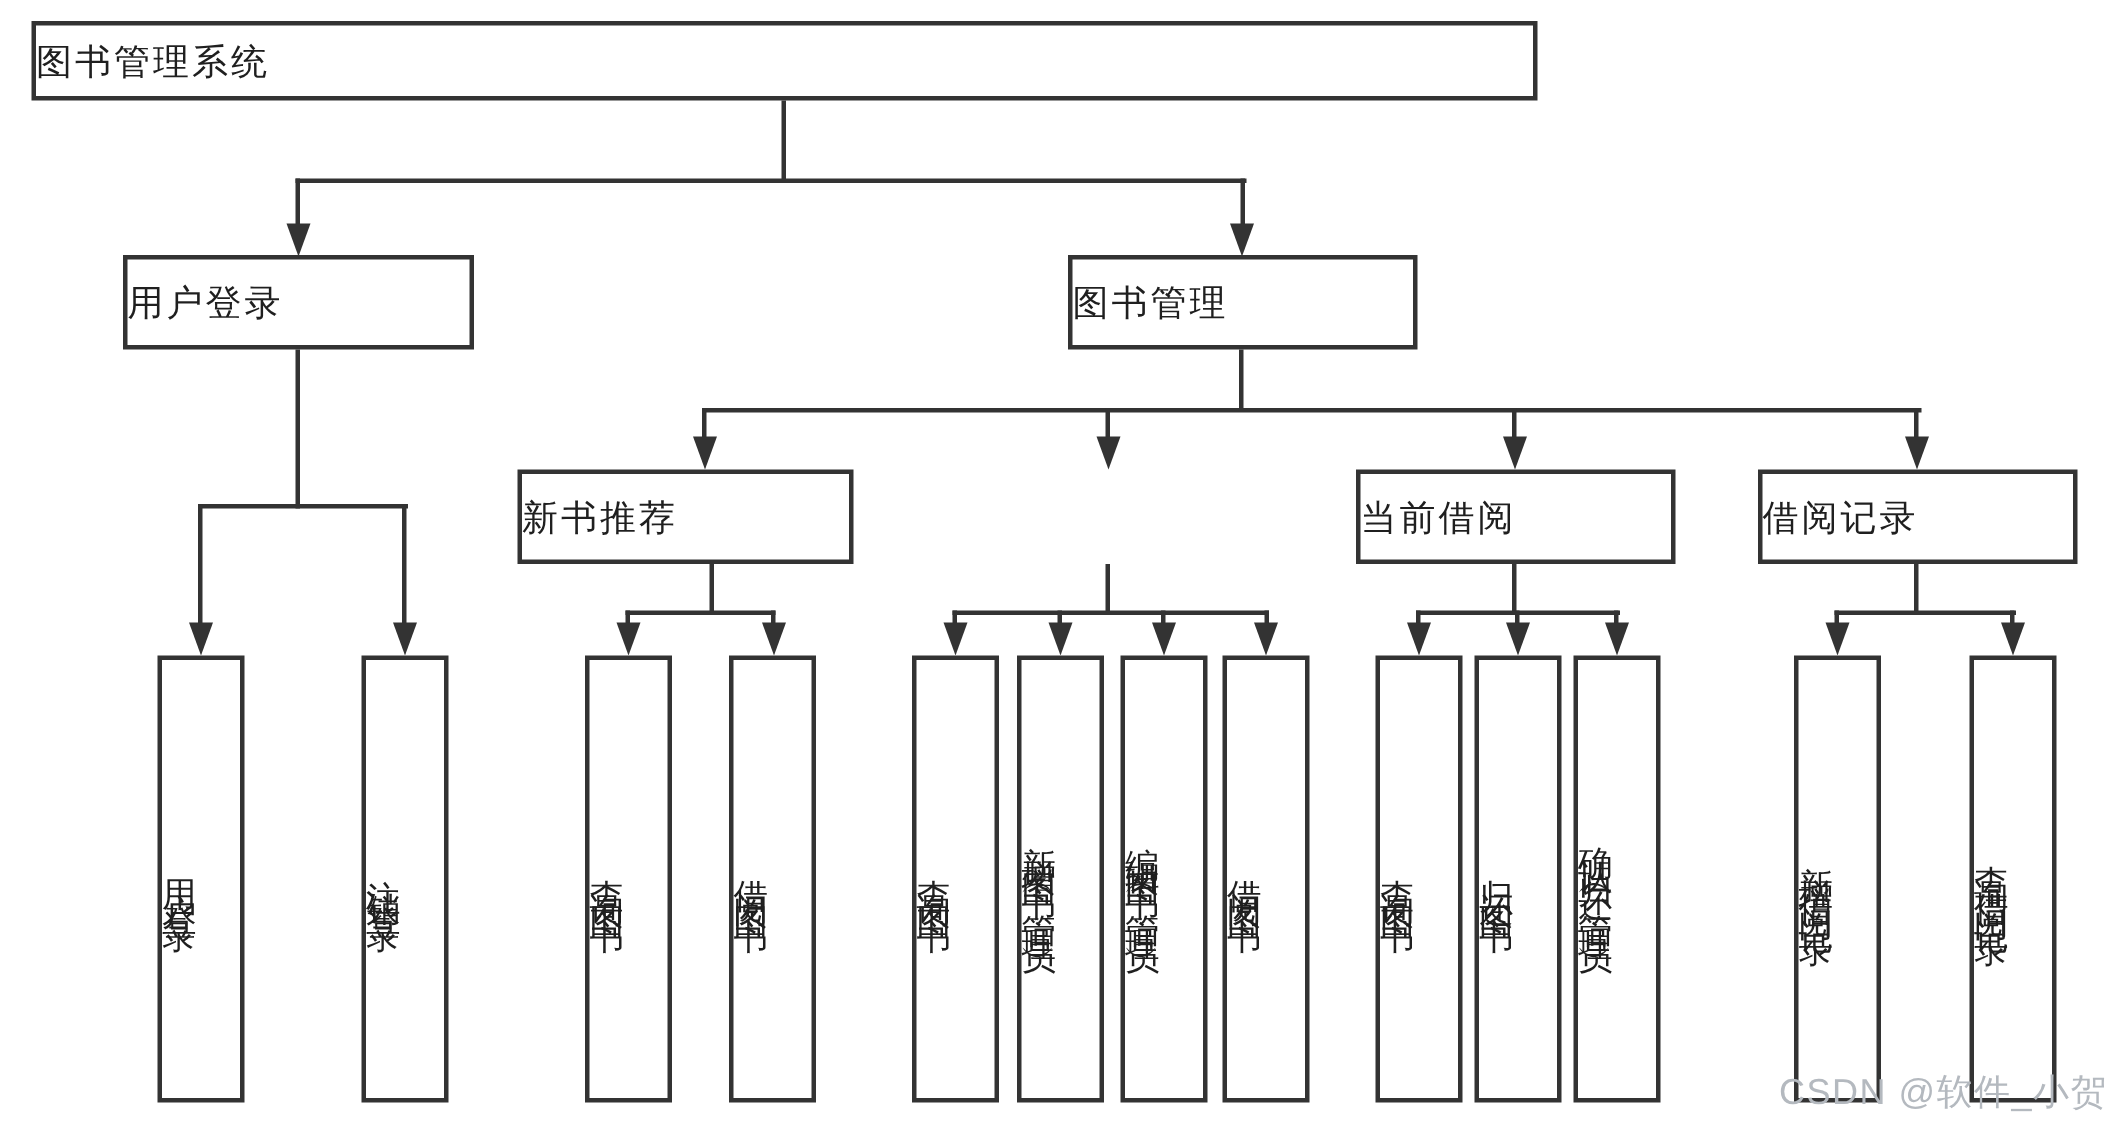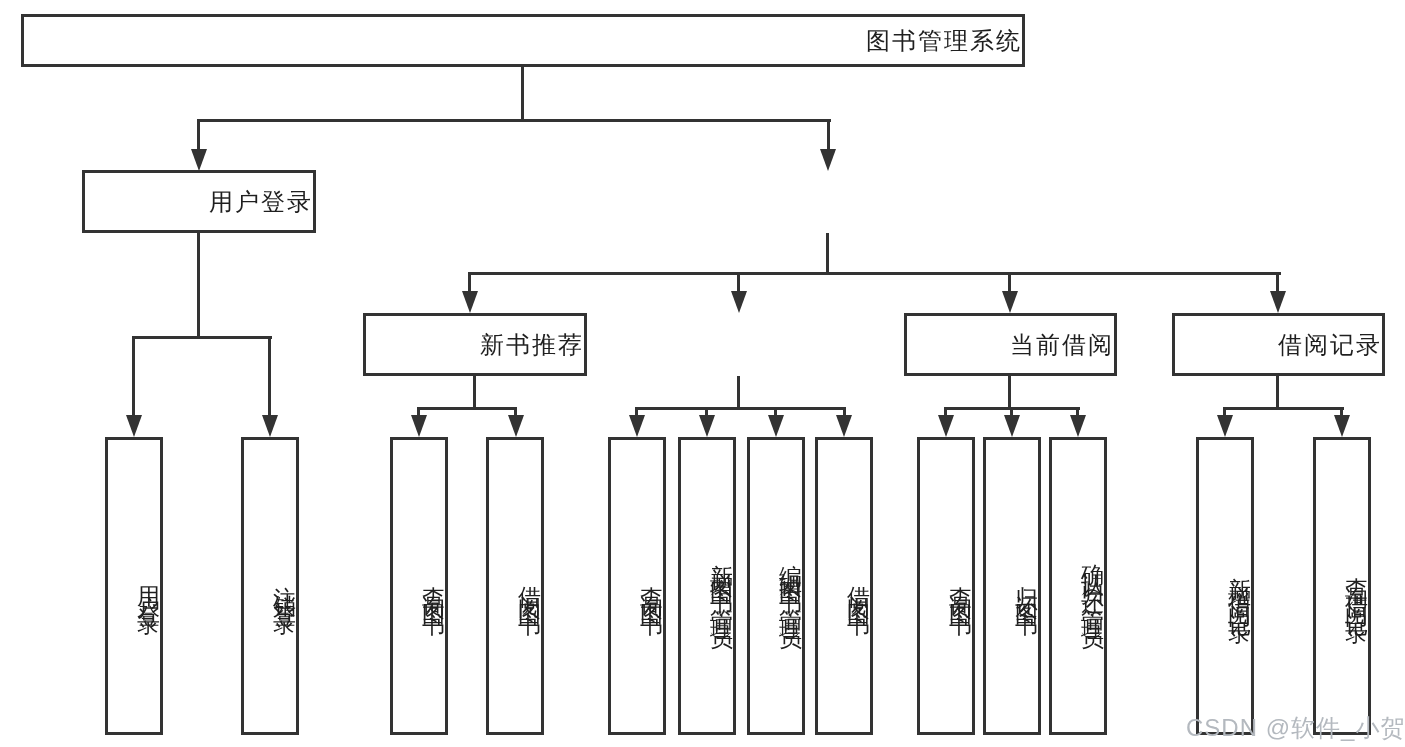--- a/index.html
+++ b/index.html
@@ -4,21 +4,21 @@
 <title>图书管理系统</title>
 <style>
   html,body{margin:0;padding:0;background:#ffffff;}
   .canvas{
     position:relative;width:1405px;height:747px;background:#ffffff;
     font-family:"Liberation Sans","DejaVu Sans",sans-serif;
     color:#1f1f1f;overflow:hidden;
   }
   .box{
     position:absolute;border:3px solid #333333;background:#ffffff;
-    display:flex;align-items:center;justify-content:flex-end;
+    display:flex;align-items:center;justify-content:flex-start;
     box-sizing:border-box;
   }
   .hlabel{font-size:24px;letter-spacing:2px;white-space:nowrap;}
   .vbox .vlabel{
     writing-mode:vertical-rl;text-orientation:mixed;
     font-size:23px;line-height:1;letter-spacing:9px;white-space:nowrap;
   }
   .ln{position:absolute;background:#333333;}
   .arrow{
     position:absolute;width:0;height:0;
@@ -42,40 +42,43 @@
   <div class="ln" style="left:521px;top:67px;width:3px;height:54px;"></div>
   <div class="ln" style="left:197px;top:119px;width:634px;height:3px;"></div>
   <div class="ln" style="left:197px;top:119px;width:3px;height:34px;"></div>
   <div class="arrow" style="left:191px;top:149px;"></div>
   <div class="ln" style="left:827px;top:119px;width:3px;height:34px;"></div>
   <div class="arrow" style="left:820px;top:149px;"></div>
 
   <div class="box" style="left:82px;top:170px;width:234px;height:63px;">
     <span class="hlabel">用户登录</span>
   </div>
+  <div class="box" style="left:712px;top:170px;width:233px;height:63px;">
+    <span class="hlabel">图书管理</span>
+  </div>
 
   <div class="ln" style="left:197px;top:233px;width:3px;height:106px;"></div>
   <div class="ln" style="left:132px;top:336px;width:140px;height:3px;"></div>
   <div class="ln" style="left:132px;top:336px;width:3px;height:81px;"></div>
   <div class="arrow" style="left:126px;top:415px;"></div>
   <div class="ln" style="left:268px;top:336px;width:3px;height:81px;"></div>
   <div class="arrow" style="left:262px;top:415px;"></div>
 
   <div class="ln" style="left:826px;top:233px;width:3px;height:41px;"></div>
   <div class="ln" style="left:468px;top:272px;width:813px;height:3px;"></div>
   <div class="ln" style="left:468px;top:272px;width:3px;height:21px;"></div>
   <div class="arrow" style="left:462px;top:291px;"></div>
   <div class="ln" style="left:737px;top:272px;width:3px;height:21px;"></div>
   <div class="arrow" style="left:731px;top:291px;"></div>
   <div class="ln" style="left:1008px;top:272px;width:3px;height:21px;"></div>
   <div class="arrow" style="left:1002px;top:291px;"></div>
   <div class="ln" style="left:1276px;top:272px;width:3px;height:21px;"></div>
   <div class="arrow" style="left:1270px;top:291px;"></div>
 
-  <div class="box" style="left:363px;top:313px;width:224px;height:63px;">
+  <div class="box" style="left:345px;top:313px;width:224px;height:63px;">
     <span class="hlabel">新书推荐</span>
   </div>
   <div class="box" style="left:904px;top:313px;width:213px;height:63px;">
     <span class="hlabel">当前借阅</span>
   </div>
   <div class="box" style="left:1172px;top:313px;width:213px;height:63px;">
     <span class="hlabel">借阅记录</span>
   </div>
 
   <div class="ln" style="left:473px;top:376px;width:3px;height:34px;"></div>

